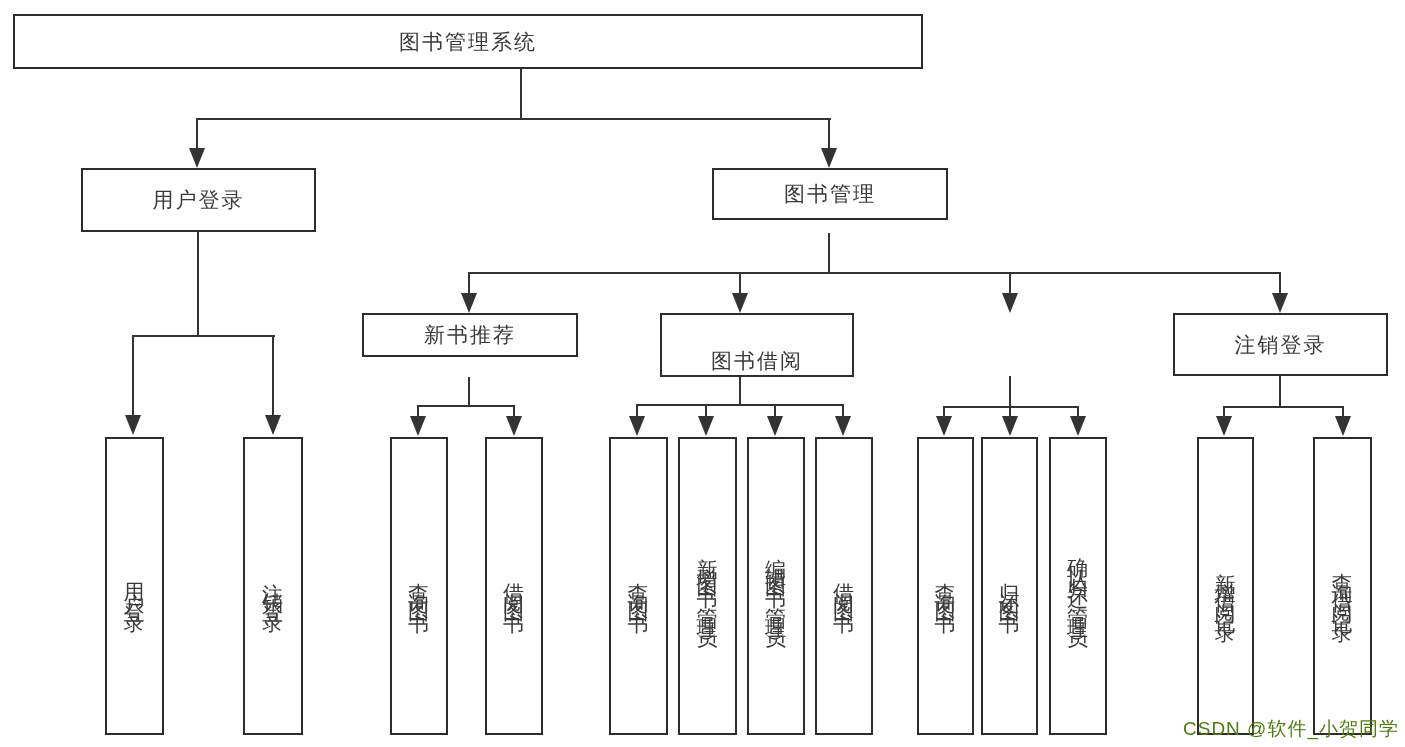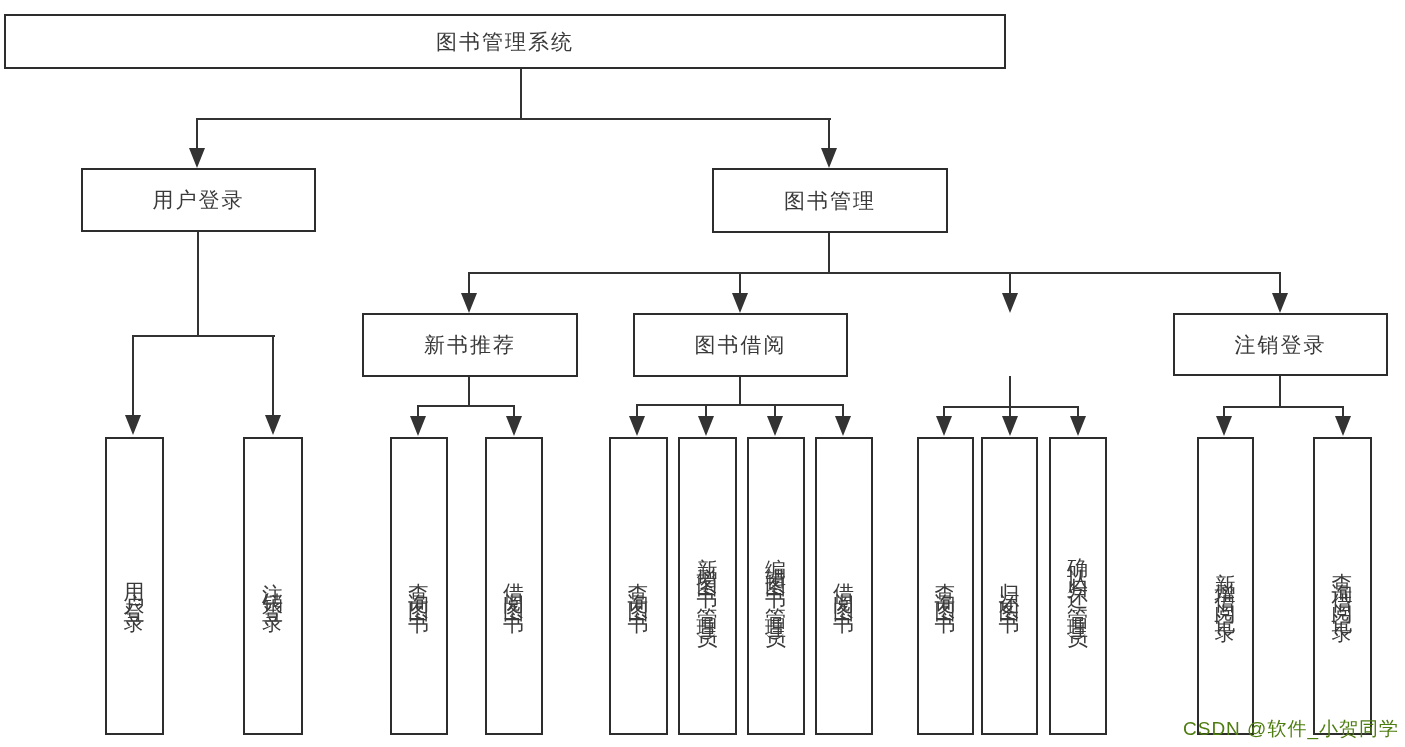--- a/index.html
+++ b/index.html
@@ -47,35 +47,35 @@
     color: #ed9e93;
     z-index: 5;
     white-space: nowrap;
   }
 </style>
 </head>
 <body>
 
 <div class="canvas">
 
-  <div class="hbox" style="left:4px;top:14px;width:1002px;height:55px;">
+  <div class="hbox" style="left:13px;top:14px;width:910px;height:55px;">
     <span>图书管理系统</span>
   </div>
 
   <div class="hbox" style="left:81px;top:168px;width:235px;height:64px;">
     <span>用户登录</span>
   </div>
-  <div class="hbox" style="left:712px;top:168px;width:236px;height:65px;">
+  <div class="hbox" style="left:712px;top:168px;width:236px;height:52px;">
     <span>图书管理</span>
   </div>
 
-  <div class="hbox" style="left:362px;top:313px;width:216px;height:64px;">
+  <div class="hbox" style="left:362px;top:313px;width:216px;height:44px;">
     <span>新书推荐</span>
   </div>
-  <div class="hbox" style="left:633px;top:313px;width:215px;height:64px;">
+  <div class="hbox" style="left:660px;top:313px;width:194px;height:64px;align-items:flex-end;">
     <span>图书借阅</span>
   </div>
   <div class="hbox" style="left:1173px;top:313px;width:215px;height:63px;">
     <span>注销登录</span>
   </div>
 
   <div class="vbox" style="left:105px;top:437px;width:59px;height:298px;">
     <span>用户登录</span>
   </div>
   <div class="vbox" style="left:243px;top:437px;width:60px;height:298px;">

